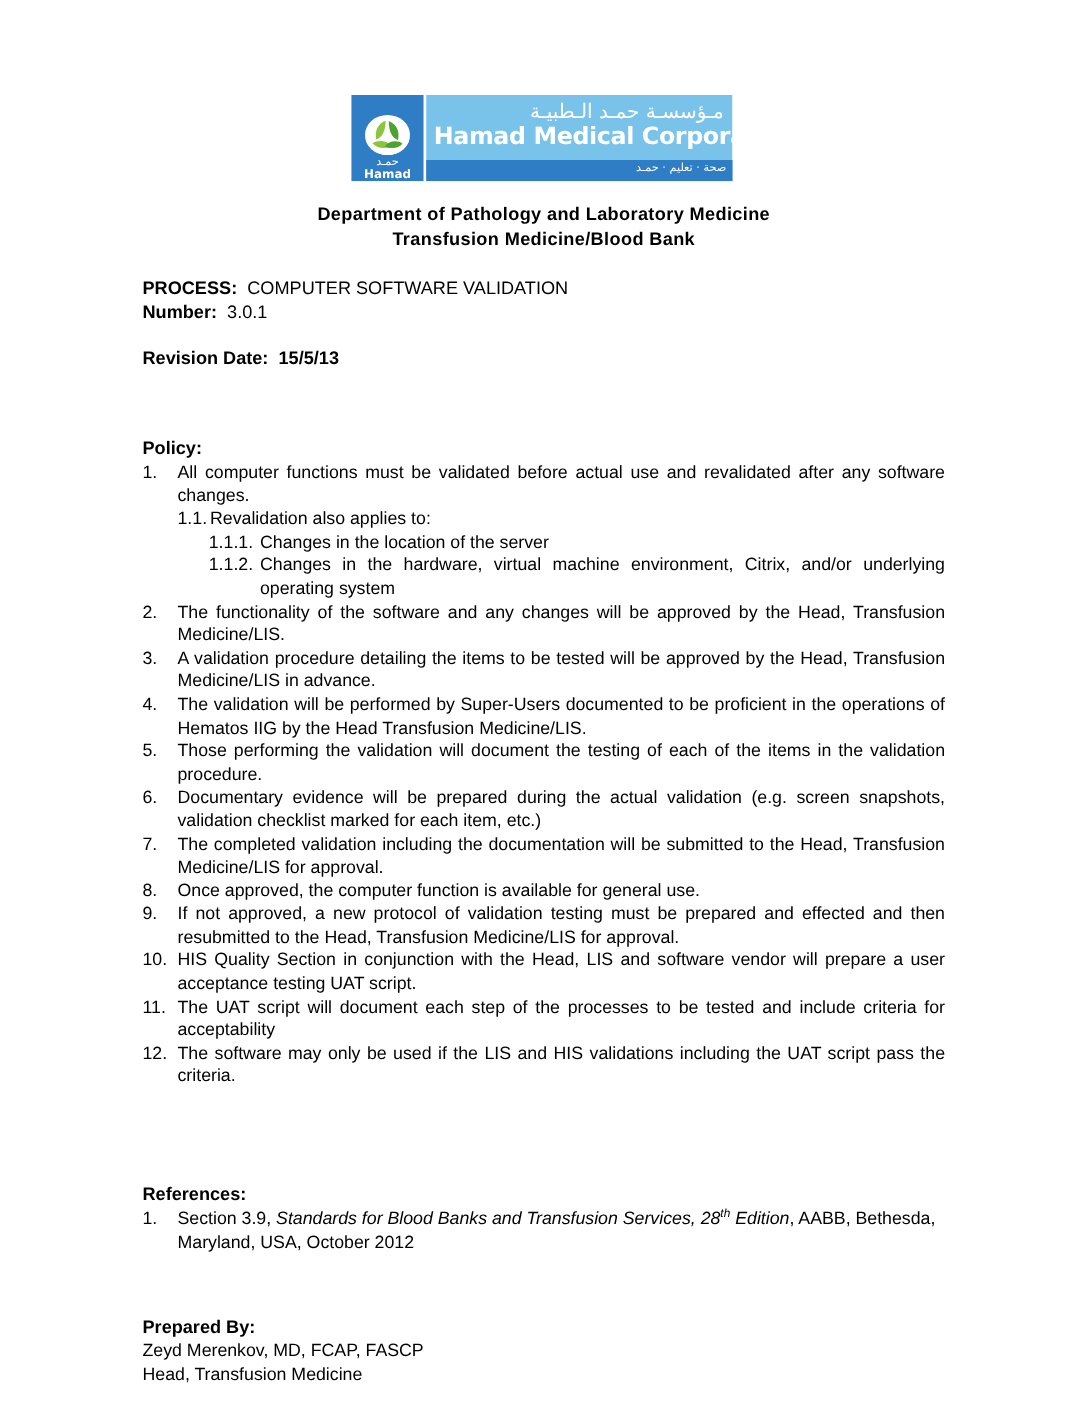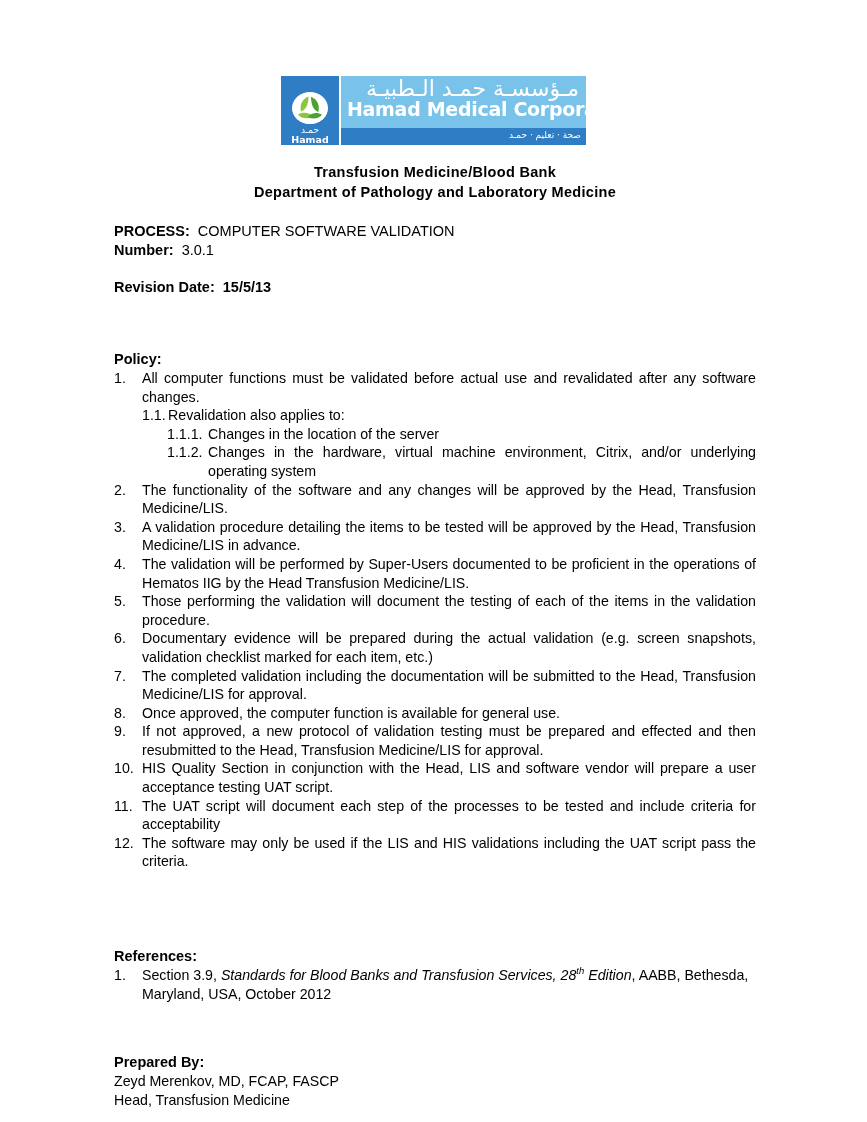--- a/index.html
+++ b/index.html
@@ -79,21 +79,21 @@
     background: #79c3ea;
     position: relative;
     box-sizing: border-box;
     border-left: 2px solid #ffffff;
   }
   .logo-ar-main {
     position: absolute;
     right: 7px;
     top: 3px;
     color: #ffffff;
-    font-size: 22px;
+    font-size: 16px;
     line-height: 20px;
     font-family: "DejaVu Sans", sans-serif;
     direction: rtl;
     letter-spacing: 1px;
     white-space: nowrap;
   }
   .logo-en-main {
     position: absolute;
     left: 6px;
     top: 23px;
@@ -294,22 +294,22 @@
       <div class="logo-en-main">Hamad Medical Corporation</div>
       <div class="logo-tagline">
         <span class="tag-en">HEALTH · EDUCATION · RESEARCH</span>
         <span class="tag-ar">صحة · تعليم · حمـد</span>
       </div>
     </div>
   </div>
 
   <div class="doc">
 
+    <div class="dept-head">Department of Pathology and Laboratory Medicine</div>
     <div class="dept-head">Transfusion Medicine/Blood Bank</div>
-    <div class="dept-head">Department of Pathology and Laboratory Medicine</div>
 
     <div class="block-gap-a"></div>
 
     <div class="kv-line">
       <b>PROCESS:</b><span>&nbsp;&nbsp;</span><span class="kv-val">COMPUTER SOFTWARE VALIDATION</span>
     </div>
     <div class="kv-line">
       <b>Number:</b><span>&nbsp;&nbsp;</span><span class="kv-val">3.0.1</span>
     </div>
 

